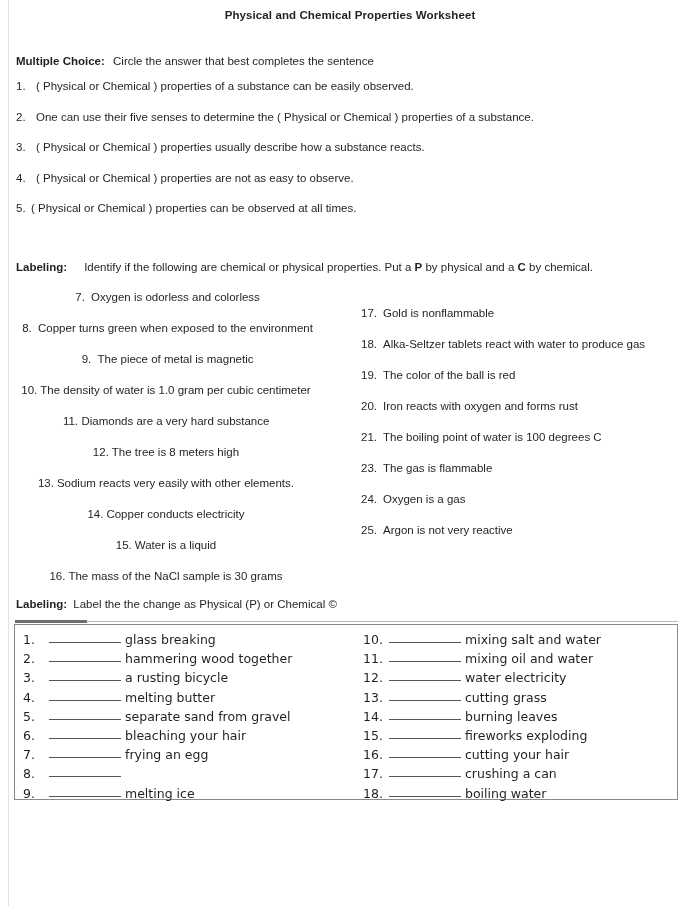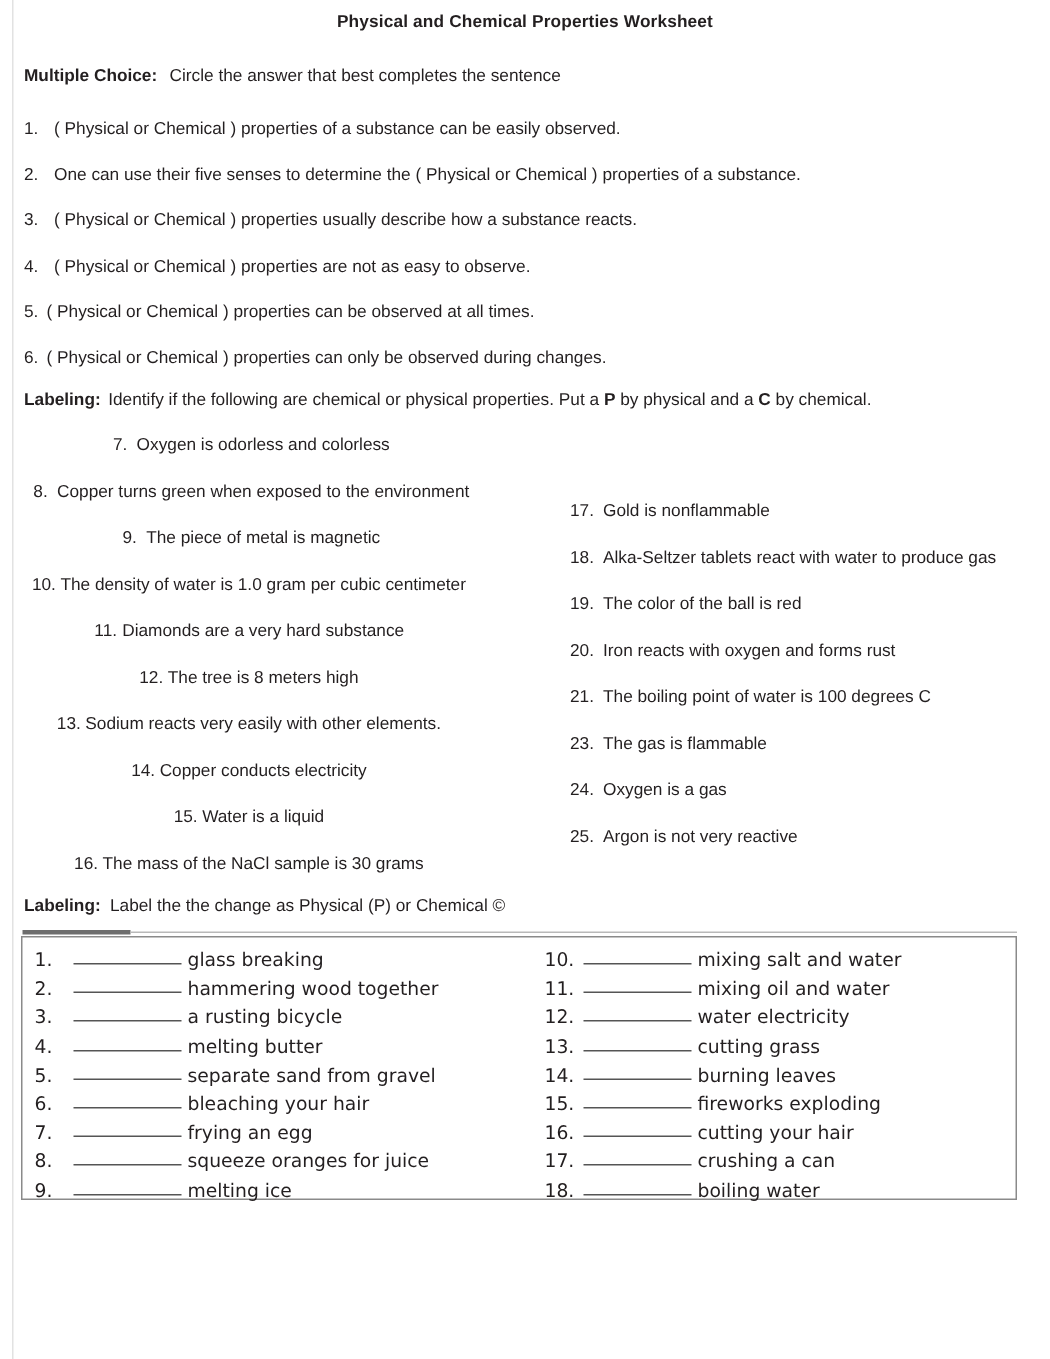--- a/index.html
+++ b/index.html
@@ -65,21 +65,21 @@
   }
   .mc-num-wide { display: inline-block; min-width: 20px; }
   .mc-num-tight { display: inline-block; min-width: 15px; }
 
   
   .prop-col {
     position: absolute;
     font-size: 11.5px;
   }
   .prop-col-left  { left: 16px;  top: 290px; text-align: center; }
-  .prop-col-right { left: 380px; top: 306px; margin-top: 28px; }
+  .prop-col-right { left: 361px; top: 306px; }
   .prop-item {
     height: 31px;
     line-height: 14px;
     white-space: nowrap;
   }
   .prop-num {
     display: inline-block;
     min-width: 22px;
   }
 
@@ -156,48 +156,45 @@
 </style>
 </head>
 <body>
 
 <div class="page">
 
   <div class="scan-edge-left"></div>
 
   <div class="doc-title">Physical and Chemical Properties Worksheet</div>
 
-  <div class="section-head" style="top:45px;">
+  <div class="section-head" style="top:55px;">
     <b>Multiple Choice:</b>
     <span style="margin-left:5px;">Circle the answer that best completes the sentence</span>
   </div>
 
   <div class="mc-list">
     <div class="mc-item">
       <span class="mc-num-wide">1.</span><span>( Physical or Chemical )  properties of a substance can be easily observed.</span>
     </div>
     <div class="mc-item">
       <span class="mc-num-wide">2.</span><span>One can use their five senses to determine the ( Physical or Chemical ) properties of a substance.</span>
     </div>
     <div class="mc-item">
       <span class="mc-num-wide">3.</span><span>( Physical or Chemical ) properties usually describe how a substance reacts.</span>
     </div>
     <div class="mc-item">
       <span class="mc-num-wide">4.</span><span>( Physical or Chemical ) properties are not as easy to observe.</span>
     </div>
     <div class="mc-item">
       <span class="mc-num-tight">5.</span><span>( Physical or Chemical ) properties can be observed at all times.</span>
     </div>
-    <div class="mc-item">
-      <span class="mc-num-tight">6.</span><span>( Physical or Chemical ) properties can only be observed during changes.</span>
-    </div>
   </div>
 
   <div class="section-head" style="top:261px;">
-    <b>Labeling:</b><span style="margin-left:5px;">Identify if the following are chemical or physical properties. Put a </span><b>P</b><span> by physical and a </span><b>C</b><span> by chemical.</span>
+    <b>Labeling:</b><span style="margin-left:17px;">Identify if the following are chemical or physical properties. Put a </span><b>P</b><span> by physical and a </span><b>C</b><span> by chemical.</span>
   </div>
 
   <div class="prop-col prop-col-left">
     <div class="prop-item"><span class="prop-num">7.</span><span>Oxygen is odorless and colorless</span></div>
     <div class="prop-item"><span class="prop-num">8.</span><span>Copper turns green when exposed to the environment</span></div>
     <div class="prop-item"><span class="prop-num">9.</span><span>The piece of metal is magnetic</span></div>
     <div class="prop-item"><span class="prop-num">10.</span><span>The density of water is 1.0 gram per cubic centimeter</span></div>
     <div class="prop-item"><span class="prop-num">11.</span><span>Diamonds are a very hard substance</span></div>
     <div class="prop-item"><span class="prop-num">12.</span><span>The tree is 8 meters high</span></div>
     <div class="prop-item"><span class="prop-num">13.</span><span>Sodium reacts very easily with other elements.</span></div>
@@ -260,21 +257,20 @@
             <span class="chg-text">bleaching your hair</span>
           </div>
         <div class="change-row">
             <span class="chg-num">7.</span>
             <span class="chg-blank"></span>
             <span class="chg-text">frying an egg</span>
           </div>
         <div class="change-row">
             <span class="chg-num">8.</span>
             <span class="chg-blank"></span>
-            <span class="chg-text">squeeze oranges for juice</span>
           </div>
         <div class="change-row">
             <span class="chg-num">9.</span>
             <span class="chg-blank"></span>
             <span class="chg-text">melting ice</span>
           </div>
       </div>
 
       <div class="change-col change-col-right">
         <div class="change-row">

